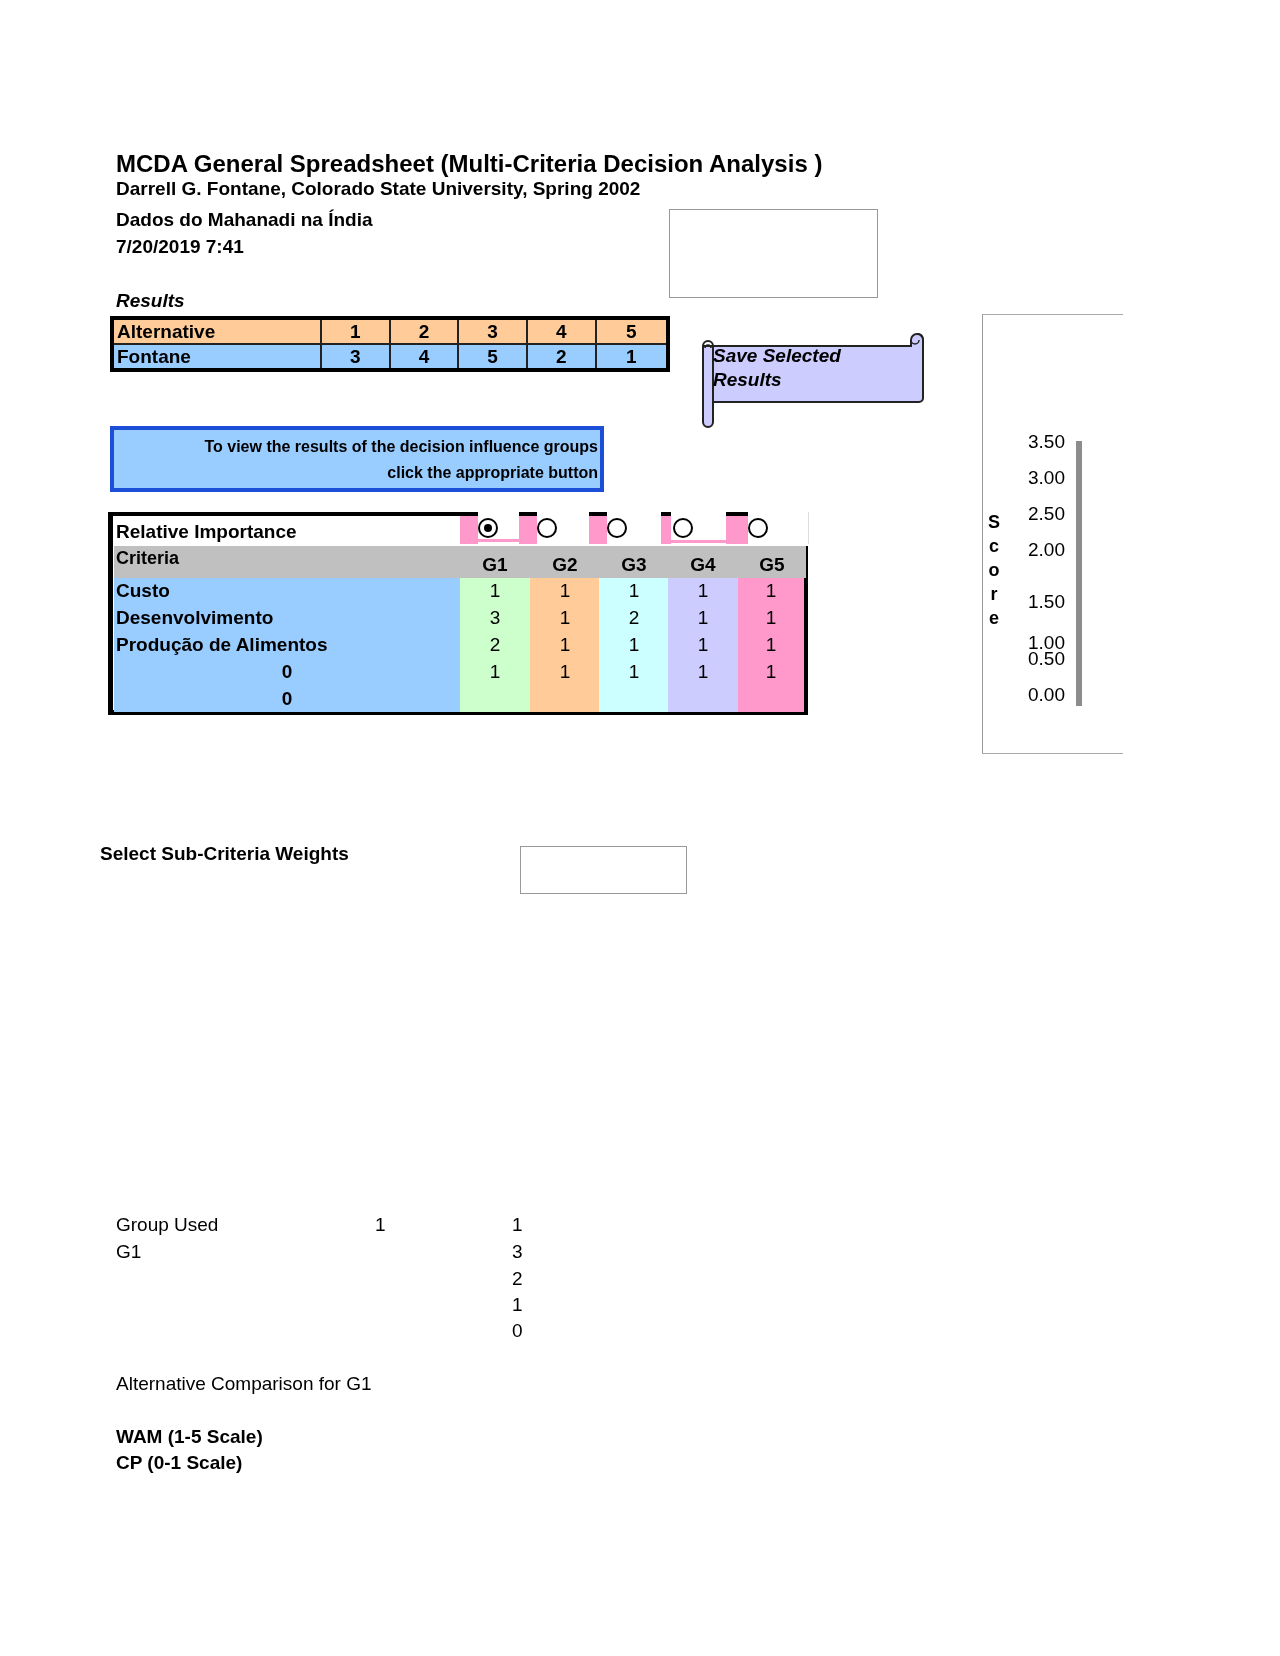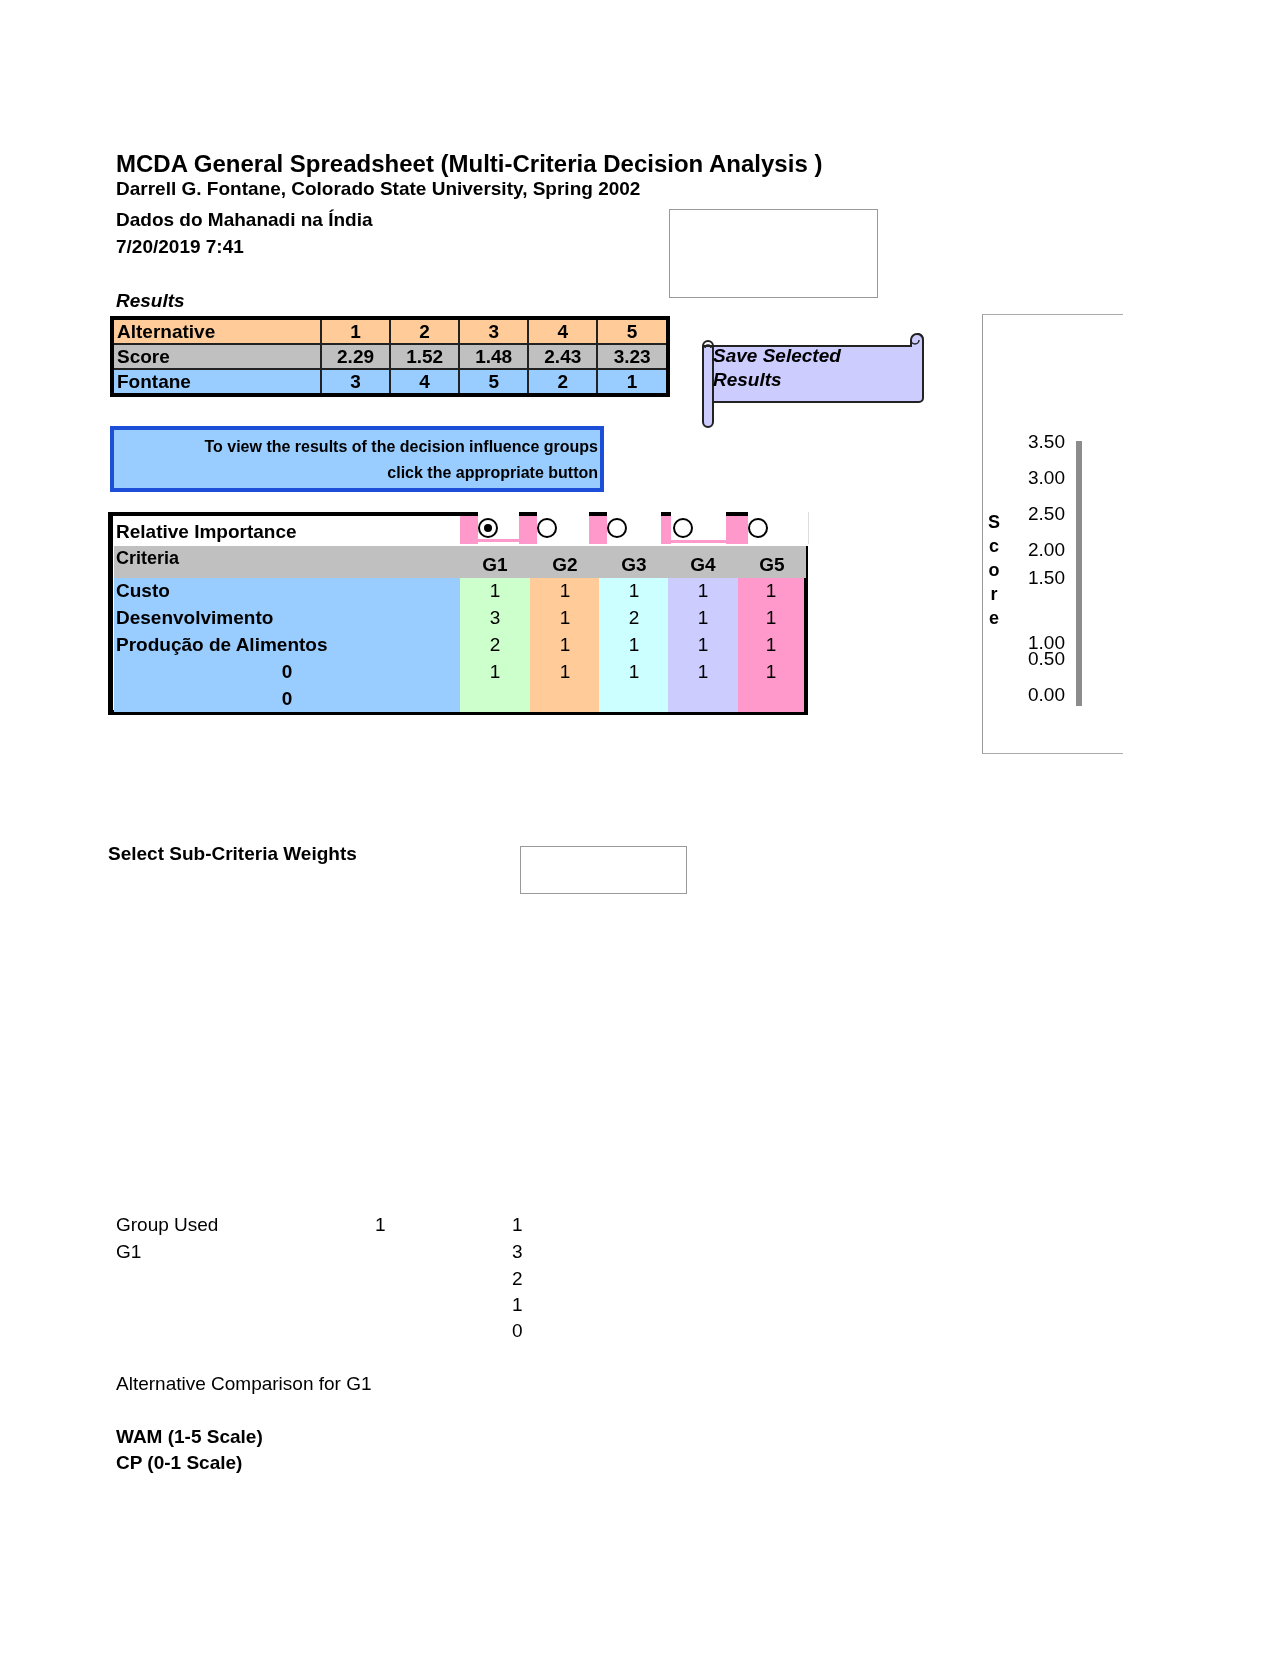--- a/index.html
+++ b/index.html
@@ -45,21 +45,21 @@
   .radio-tab .pink { position:absolute; left:0; top:4px; width:18px; height:28px; background:#ff99cc; }
   .radio-tab .black { position:absolute; left:0; top:0; height:5px; background:#000; }
   .radio-tab .circ { position:absolute; left:18px; top:6px; width:16px; height:16px; border:2px solid #000; border-radius:50%; background:#fff; cursor:pointer; }
   .radio-tab .circ.on::after { content:""; position:absolute; left:4px; top:4px; width:8px; height:8px; border-radius:50%; background:#000; }
 
   .chart-frame { left:982px; top:314px; width:140px; height:438px; border-left:1px solid #999; border-top:1px solid #aaa; border-bottom:1px solid #aaa; background:#fff; overflow:hidden; }
   .chart-ylabel { position:absolute; left:1px; top:195px; width:20px; text-align:center; font-size:18px; font-weight:bold; line-height:24px; }
   .tick { position:absolute; left:34px; font-size:19px; width:48px; text-align:right; }
   .axis-bar { position:absolute; left:93px; top:126px; width:6px; height:265px; background:#8c8c8c; }
 
-  .sel-label { left:108px; top:843px; font-size:19px; font-weight:bold; }
+  .sel-label { left:100px; top:843px; font-size:19px; font-weight:bold; }
   .plain { font-size:19px; }
   .boldl { font-size:19px; font-weight:bold; }
 </style>
 </head>
 <body>
 
 <div class="abs title">MCDA General Spreadsheet (Multi-Criteria Decision Analysis )</div>
 <div class="abs sub" style="top:178px;text-align:right;">Darrell G. Fontane, Colorado State University, Spring 2002</div>
 <div class="abs sub" style="top:209px;">Dados do Mahanadi na Índia</div>
 <div class="abs sub" style="top:236px;">7/20/2019 7:41</div>
@@ -70,28 +70,20 @@
 <table class="grid results">
   <tbody>
       <tr class="r-alt">
     <td class="lbl">Alternative</td>
     <td>1</td>
     <td>2</td>
     <td>3</td>
     <td>4</td>
     <td>5</td>
   </tr>
-  <tr class="r-score">
-    <td class="lbl">Score</td>
-    <td>2.29</td>
-    <td>1.52</td>
-    <td>1.48</td>
-    <td>2.43</td>
-    <td>3.23</td>
-  </tr>
   <tr class="r-rank">
     <td class="lbl">Fontane</td>
     <td>3</td>
     <td>4</td>
     <td>5</td>
     <td>2</td>
     <td>1</td>
   </tr>
 </tbody>
   </table>
@@ -204,21 +196,21 @@
     <div>S</div>
     <div>c</div>
     <div>o</div>
     <div>r</div>
     <div>e</div>
   </div>
   <div class="tick" style="top:116px;">3.50</div>
   <div class="tick" style="top:152px;">3.00</div>
   <div class="tick" style="top:188px;">2.50</div>
   <div class="tick" style="top:224px;">2.00</div>
-  <div class="tick" style="top:252px;">1.50</div>
+  <div class="tick" style="top:276px;">1.50</div>
   <div class="tick" style="top:297px;margin-top:20px;">1.00</div>
   <div class="tick" style="top:333px;">0.50</div>
   <div class="tick" style="top:369px;">0.00</div>
   <div class="axis-bar"></div>
 </div>
 
 <div class="abs sel-label">Select Sub-Criteria Weights</div>
 <div class="abs empty-box" style="left:520px; top:846px; width:165px; height:46px;"></div>
 
 <div class="abs plain" style="left:116px; top:1214px;">Group Used</div>

